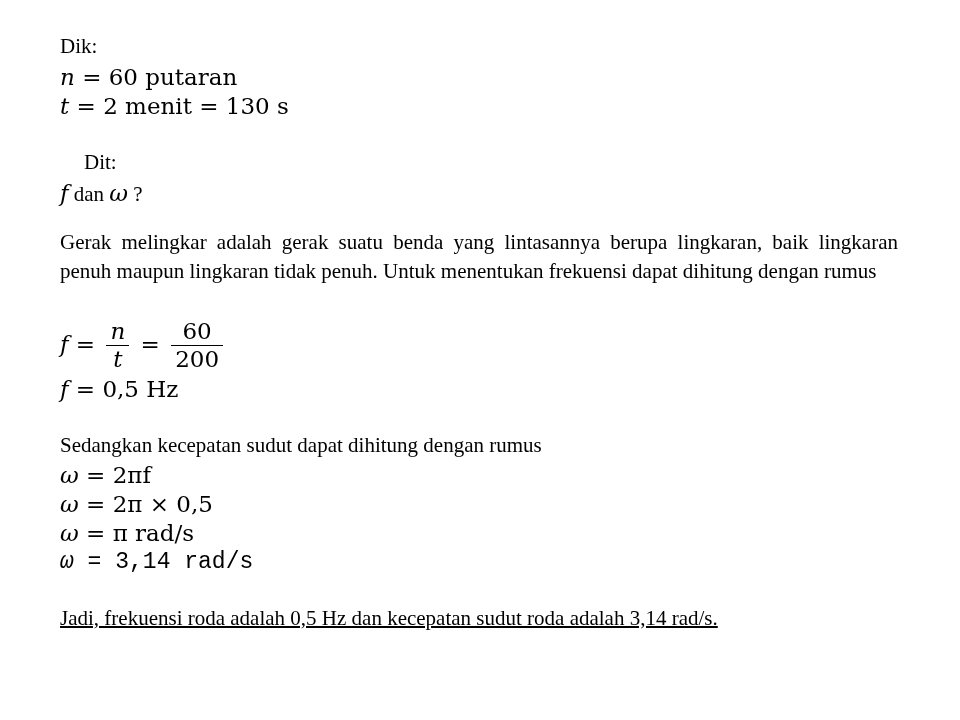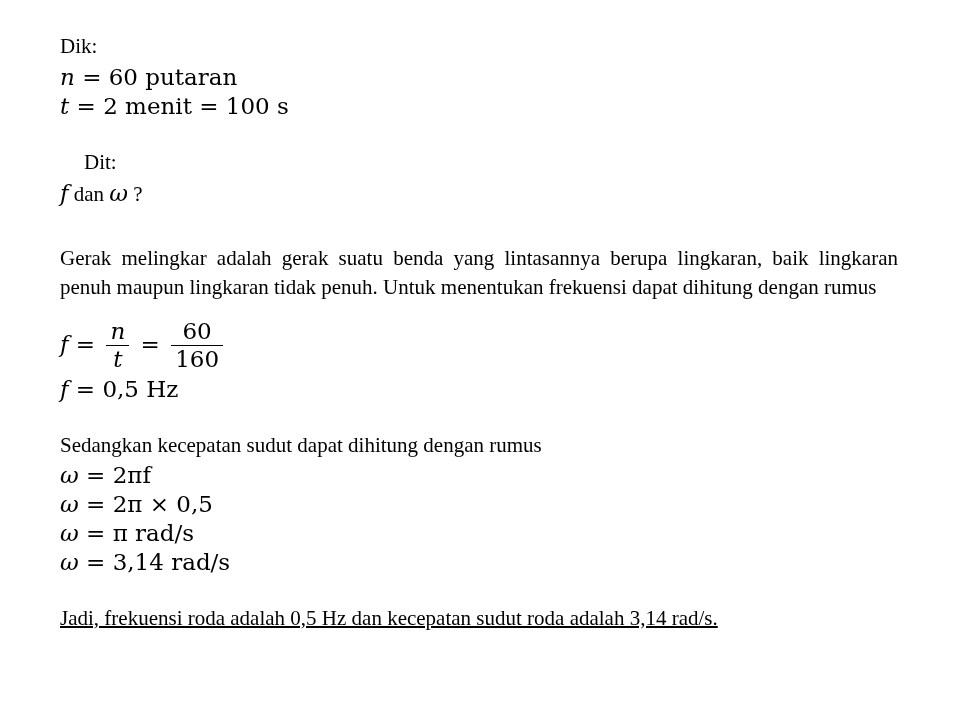--- a/index.html
+++ b/index.html
@@ -18,37 +18,37 @@
 </head>
 <body>
 
 <div class="page">
 
   <div class="line" style="top:6px;">Dik:</div>
   <div class="line math" style="top:36px;">
     <span class="mi">n</span><span> = 60 putaran</span>
   </div>
   <div class="line math" style="top:65px;">
-    <span class="mi">t</span><span> = 2 menit = 100 s</span>
+    <span class="mi">t</span><span> = 2 menit = 130 s</span>
   </div>
 
   <div class="line" style="top:122px;margin-left:24px;">Dit:</div>
   <div class="line" style="top:152px;">
     <span class="math mi">f</span><span> dan </span><span class="math mi">ω</span><span> ?</span>
   </div>
 
-  <div class="para" style="top:214px;">Gerak melingkar adalah gerak suatu benda yang lintasannya berupa lingkaran, baik lingkaran penuh maupun lingkaran tidak penuh. Untuk menentukan frekuensi dapat dihitung dengan rumus</div>
+  <div class="para" style="top:198px;">Gerak melingkar adalah gerak suatu benda yang lintasannya berupa lingkaran, baik lingkaran penuh maupun lingkaran tidak penuh. Untuk menentukan frekuensi dapat dihitung dengan rumus</div>
 
   <div class="line math" style="top:290px;">
-    <span class="mi">f</span><span> = </span><span class="frac"><span class="num mi">n</span><span class="den mi">t</span></span><span> = </span><span class="frac"><span class="num">60</span><span class="den">160</span></span>
+    <span class="mi">f</span><span> = </span><span class="frac"><span class="num mi">n</span><span class="den mi">t</span></span><span> = </span><span class="frac"><span class="num">60</span><span class="den">200</span></span>
   </div>
   <div class="line math" style="top:348px;">
     <span class="mi">f</span><span> = 0,5 Hz</span>
   </div>
 
   <div class="line" style="top:405px;">Sedangkan kecepatan sudut dapat dihitung dengan rumus</div>
   <div class="line math" style="top:434px;"><span class="mi">ω</span><span> = 2πf</span></div>
   <div class="line math" style="top:463px;"><span class="mi">ω</span><span> = 2π × 0,5</span></div>
   <div class="line math" style="top:492px;"><span class="mi">ω</span><span> = π rad/s</span></div>
-  <div class="line math" style="top:521px;"><span class="mi">ω</span><span> = 3,14 rad/s</span></div>
+  <div class="line math" style="top:521px;font-family:Liberation Mono, monospace;"><span class="mi">ω</span><span> = 3,14 rad/s</span></div>
 
   <div class="line concl" style="top:578px;">Jadi, frekuensi roda adalah 0,5 Hz dan kecepatan sudut roda adalah 3,14 rad/s.</div>
 </div>
 
 </body></html>

